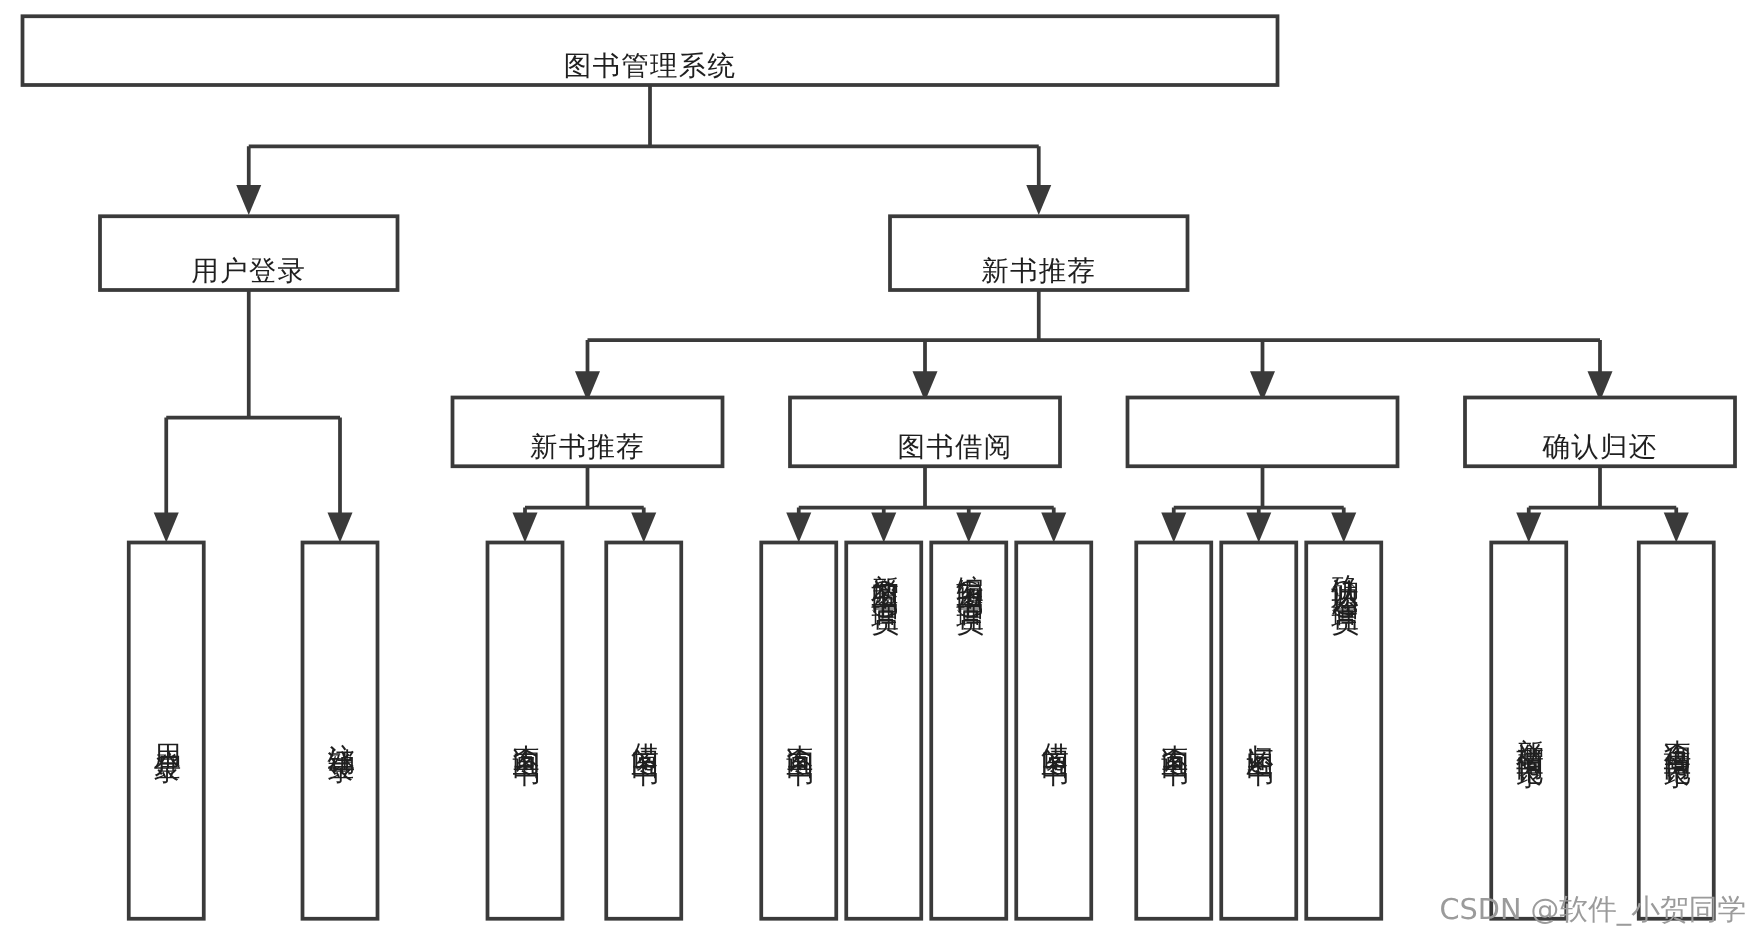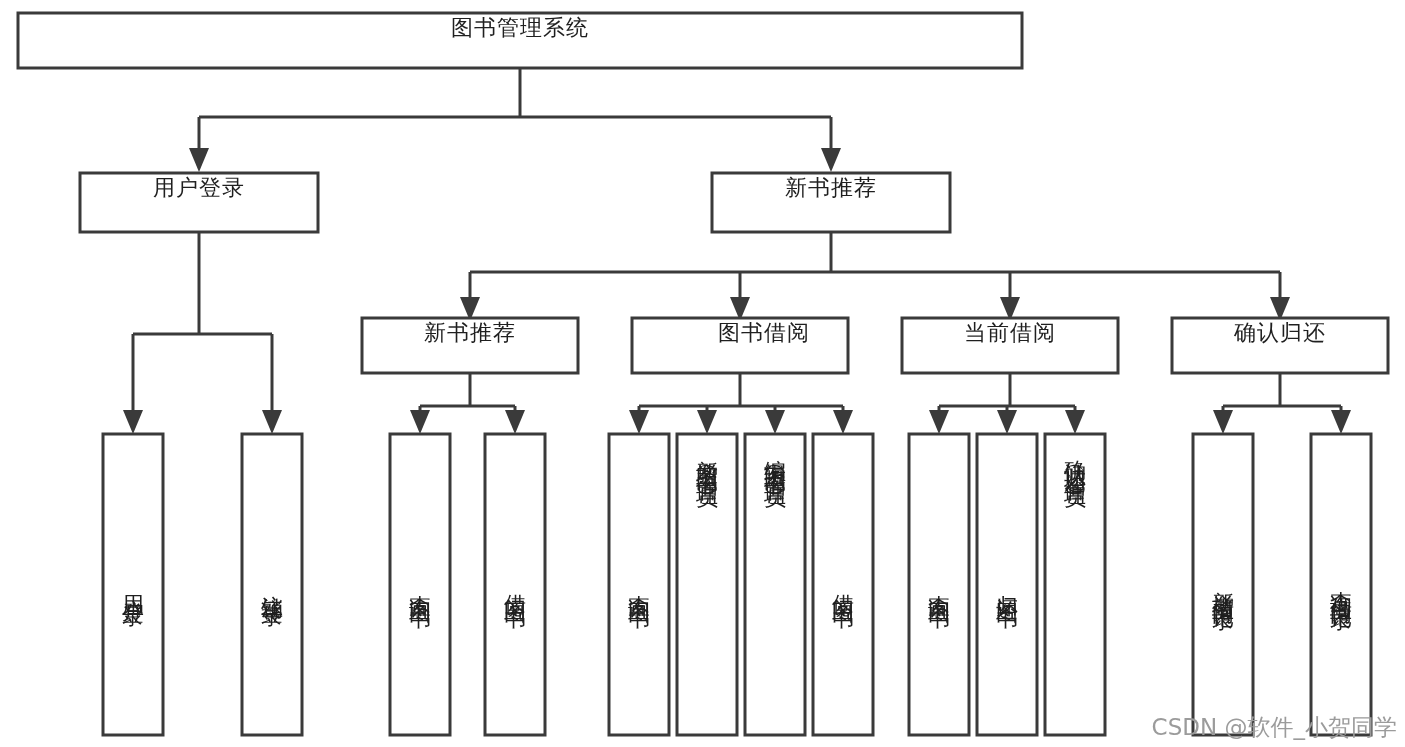--- a/index.html
+++ b/index.html
@@ -54,21 +54,21 @@
     font-family: "DejaVu Sans", "Liberation Sans", sans-serif;
     font-size: 22px;
     line-height: 1;
     letter-spacing: 4px;
     color: #1f1f1f;
     white-space: nowrap;
   }
   .hlabel-wrap {
     position: absolute;
     display: flex;
-    align-items: flex-start;
+    align-items: flex-end;
     justify-content: center;
     pointer-events: none;
   }
   .hlabel-text {
     font-family: "DejaVu Sans", "Liberation Sans", sans-serif;
     font-size: 22px;
     color: #1f1f1f;
     white-space: nowrap;
     letter-spacing: 1px;
   }
@@ -214,23 +214,20 @@
   </div>
 
   <div class="hlabel-wrap" style="left:362px; top:318px; width:216px; height:55px;">
     <span class="hlabel-text">新书推荐</span>
   </div>
 
   <div class="hlabel-wrap" style="left:632px; top:318px; width:216px; height:55px;margin-left:24px;">
     <span class="hlabel-text">图书借阅</span>
   </div>
 
-  <div class="hlabel-wrap" style="left:902px; top:318px; width:216px; height:55px;">
-    <span class="hlabel-text">当前借阅</span>
-  </div>
 
   <div class="hlabel-wrap" style="left:1172px; top:318px; width:216px; height:55px;">
     <span class="hlabel-text">确认归还</span>
   </div>
 
   <div class="vlabel-wrap" style="left:103px; top:434px; width:60px; height:301px;">
     <span class="vlabel-text">用户登录</span>
   </div>
   <div class="vlabel-wrap" style="left:242px; top:434px; width:60px; height:301px;">
     <span class="vlabel-text">注销登录</span>

